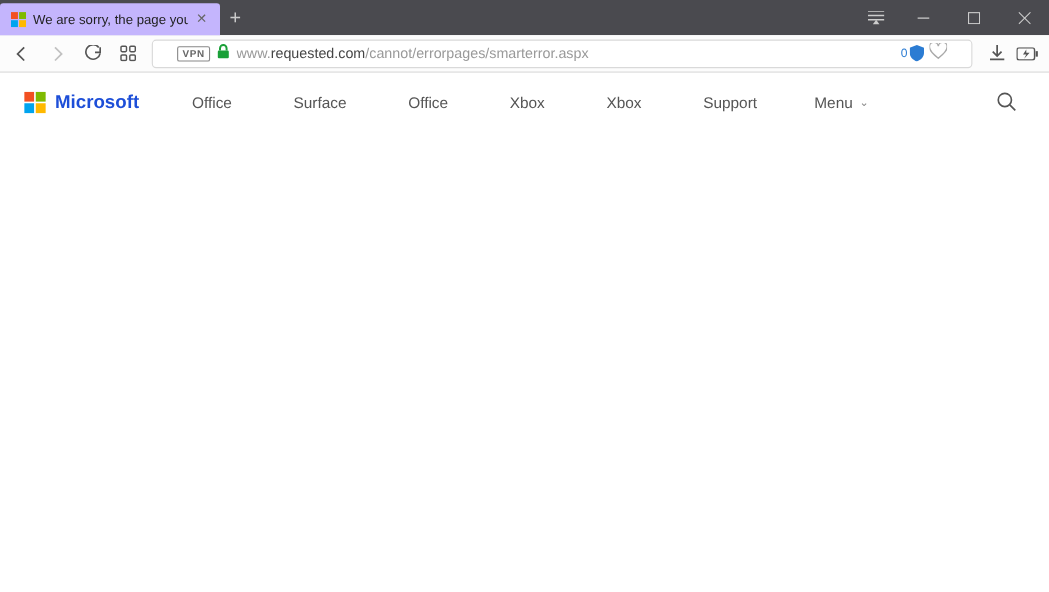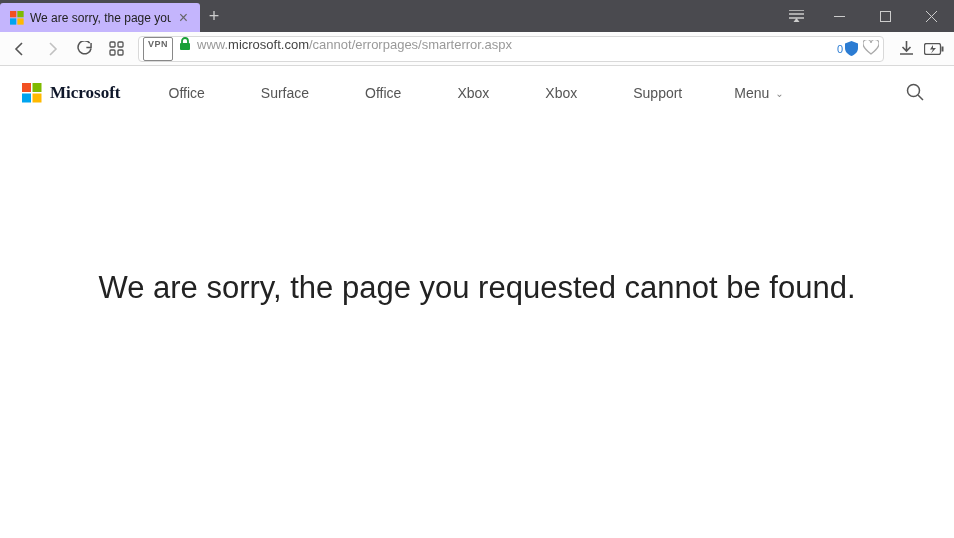--- a/index.html
+++ b/index.html
@@ -17,41 +17,41 @@
     .flex-spacer { flex: 1; }
     .win-controls { display: flex; }
     .win-btn { width: 46px; display: flex; align-items: center; justify-content: center; color: #ccc; cursor:pointer; font-size:13px;}
     .win-btn svg { stroke:#ccc; }
     .extra-icon { width: 40px; display:flex; align-items:center; justify-content:center; color:#ccc; font-size:14px; cursor:pointer;}
 
     
     .toolbar { height: 34px; border-bottom: 1px solid #d9d9d9; display: flex; align-items: center; padding: 0 6px; gap: 4px; background:#fcfcfc;}
     .tb-btn { width: 28px; height: 26px; display:flex; align-items:center; justify-content:center; border-radius:3px; cursor:pointer;}
     .tb-btn.disabled { opacity:.35; cursor:default;}
-    .addr-bar { flex:1; height:26px; border:1px solid #d9d9d9; border-radius:4px; display:flex; padding:0 4px; gap:6px; background:#fff; margin:0 4px;}
+    .addr-bar { flex:1; height:26px; border:1px solid #d9d9d9; border-radius:4px; display:flex; align-items:center; padding:0 22px; gap:6px; background:#fff; margin:0 4px;}
     .vpn-badge { border:1px solid #888; color:#666; font-size:9px; font-weight:600; padding:1px 4px; border-radius:2px; letter-spacing:.5px;}
     .lock-ico { color:#1aa038; font-size:13px;}
     .url { font-size:13px; color:#999; flex:1; white-space:nowrap; overflow:hidden;}
     .url .domain { color:#444;}
     .badge-area{ display:flex; align-items:center; gap:5px;}
     .blue-badge{ color:#2b7cd3; font-size:11px; display:flex; align-items:center; gap:2px;}
     .shield{ display:inline-block; width:13px; height:15px;}
     .heart{ color:#aaa; font-size:15px;}
     .dl-btn,.batt-btn{ width:28px; height:26px; display:flex; align-items:center; justify-content:center; cursor:pointer;}
     .ext-col{ display:flex; align-items:center;}
 
     
     .viewport { height: calc(538px - 32px - 34px); overflow-y: scroll; background:#fff; }
     .page-wrap { min-height: 900px; }
 
     
     .ms-header { height: 54px; display:flex; align-items:center; padding:0 22px; gap:4px; font-size:14px; color:#333;}
     .ms-logo { display:flex; align-items:center; gap:8px; margin-right:18px;}
     .ms-flag { width:20px; height:20px;}
-    .ms-word { font-size:17px; font-weight:600; color:#0f172a;font-family:Liberation Serif, serif;}
+    .ms-word { font-size:17px; font-weight:600; color:#1d4ed8;}
     .nav-item { padding:0 26px; cursor:pointer; color:#555;text-align:center;}
     .nav-more { display:flex; align-items:center; gap:6px; padding:0 22px; cursor:pointer; color:#555;}
     .chev{ font-size:10px; color:#888;}
     .srch{ margin-left:auto; padding:0 8px; color:#555; cursor:pointer;}
 
     
     .err { text-align:center; padding: 150px 40px 0;}
     .err h1{ font-size:31px; font-weight:300; color:#222; margin-bottom:24px;}
     .err p{ font-size:17px; font-weight:300; color:#555;}
 
@@ -128,21 +128,21 @@
 
   <div class="addr-bar">
     <span class="vpn-badge">VPN</span>
     <span class="lock-ico">
       <svg width="12" height="14" viewBox="0 0 12 14">
           <rect x="1" y="6" width="10" height="7" rx="1" fill="#1aa038"></rect>
           <path d="M3 6 V4 a3 3 0 0 1 6 0 V6" fill="none" stroke="#1aa038" stroke-width="1.8"></path>
         </svg>
     </span>
     <span class="url">
-      <span>www.</span><span class="domain">microsoft.com</span><span>/cannot/errorpages/smarterror.aspx</span>
+      <span>www.</span><span class="domain">requested.com</span><span>/cannot/errorpages/smarterror.aspx</span>
     </span>
     <span class="badge-area">
       <span class="blue-badge">
         <span>0</span>
         <svg class="shield" viewBox="0 0 13 15">
             <path d="M6.5 0 L13 2.5 V7 c0 4 -3 6.5 -6.5 8 C3 13.5 0 11 0 7 V2.5 Z" fill="#2b7cd3"></path>
           </svg>
       </span>
       <span class="heart">
         <svg width="16" height="15" viewBox="0 0 16 15">
@@ -192,16 +192,15 @@
       </div>
       <div class="srch">
         <svg width="18" height="18" viewBox="0 0 18 18">
             <circle cx="7.5" cy="7.5" r="6" fill="none" stroke="#555" stroke-width="1.5"></circle>
             <line x1="12" y1="12" x2="17" y2="17" stroke="#555" stroke-width="1.5"></line>
           </svg>
       </div>
     </div>
 
     <div class="err">
-      <h1>We are sorry, the page you requested cannot be found.</h1>
     </div>
   </div>
 </div>
 
 </body></html>

